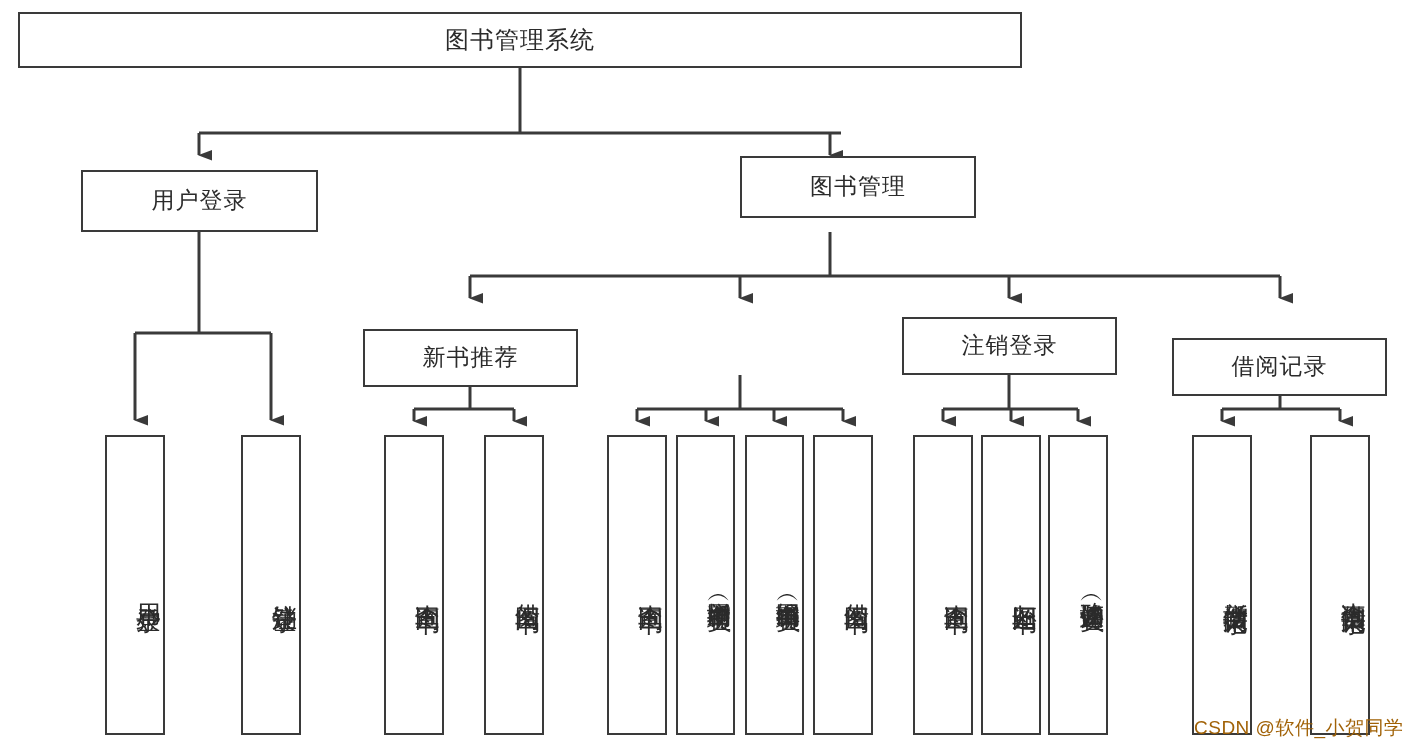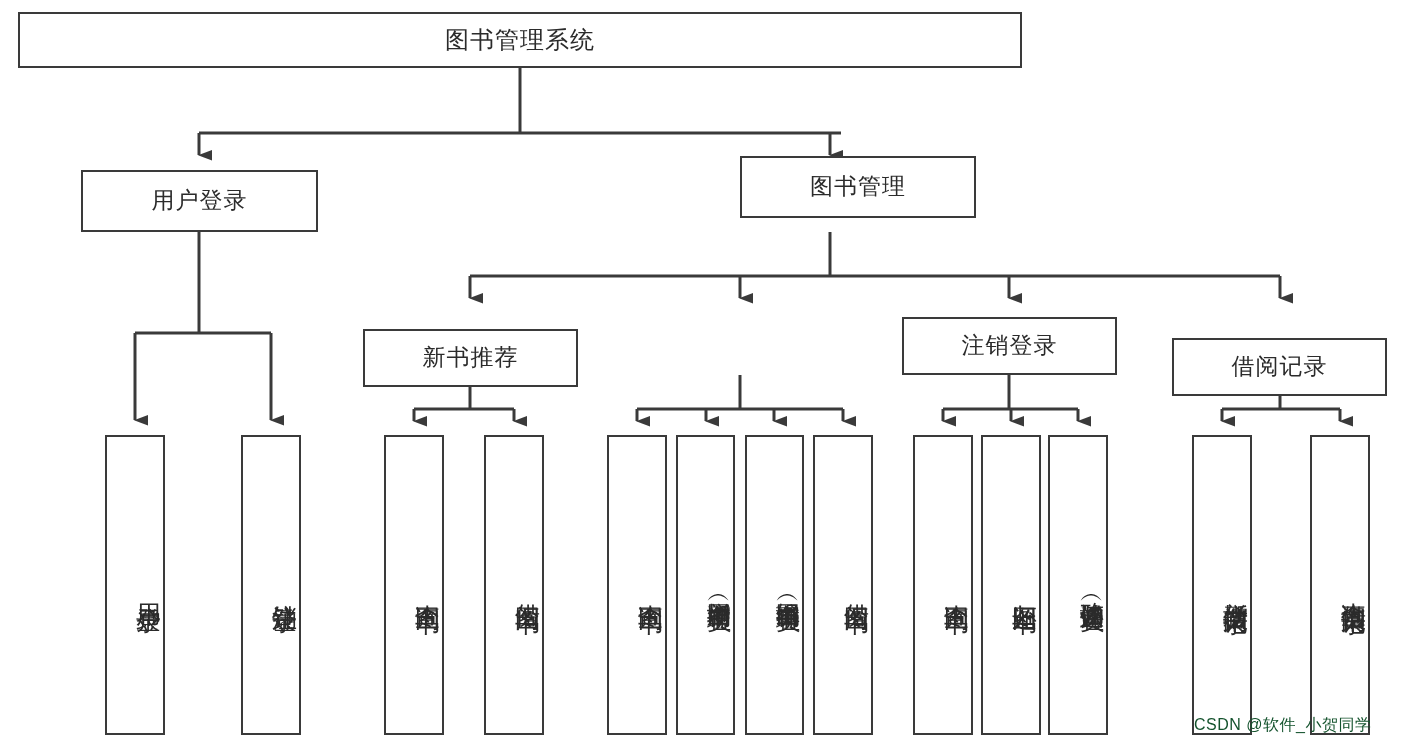--- a/index.html
+++ b/index.html
@@ -56,22 +56,22 @@
     padding-top: 6px;
     white-space: nowrap;
   }
   .node.v.tall {
     padding-top: 4px;
     font-size: 24px;
     letter-spacing: 1px;
   }
   .watermark {
     position: absolute;
-    font-size: 16px;
-    color: #14532d;
+    font-size: 19px;
+    color: #a16207;
     white-space: nowrap;
     letter-spacing: 0.5px;
   }
 </style>
 </head>
 <body>
 
 <div id="canvas">
 
   <svg id="wires" viewBox="0 0 1405 747">

